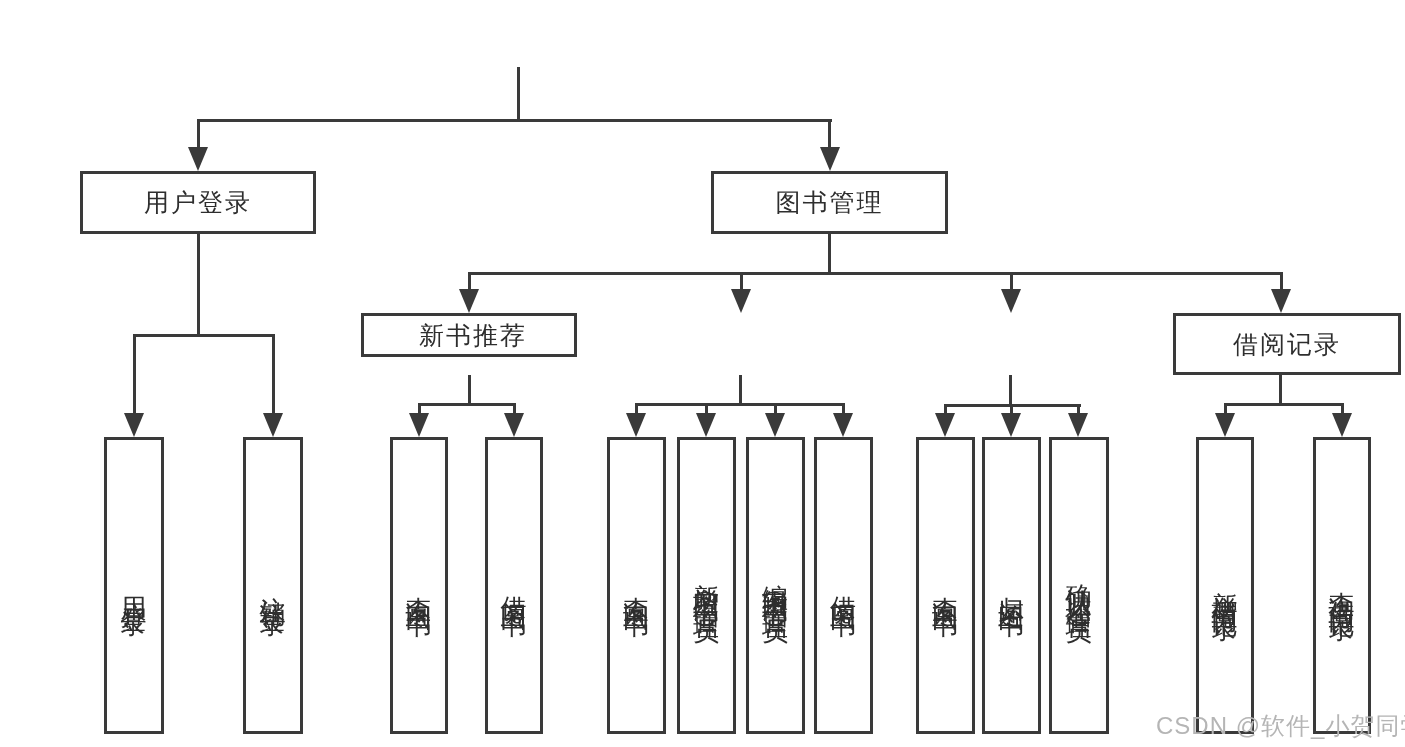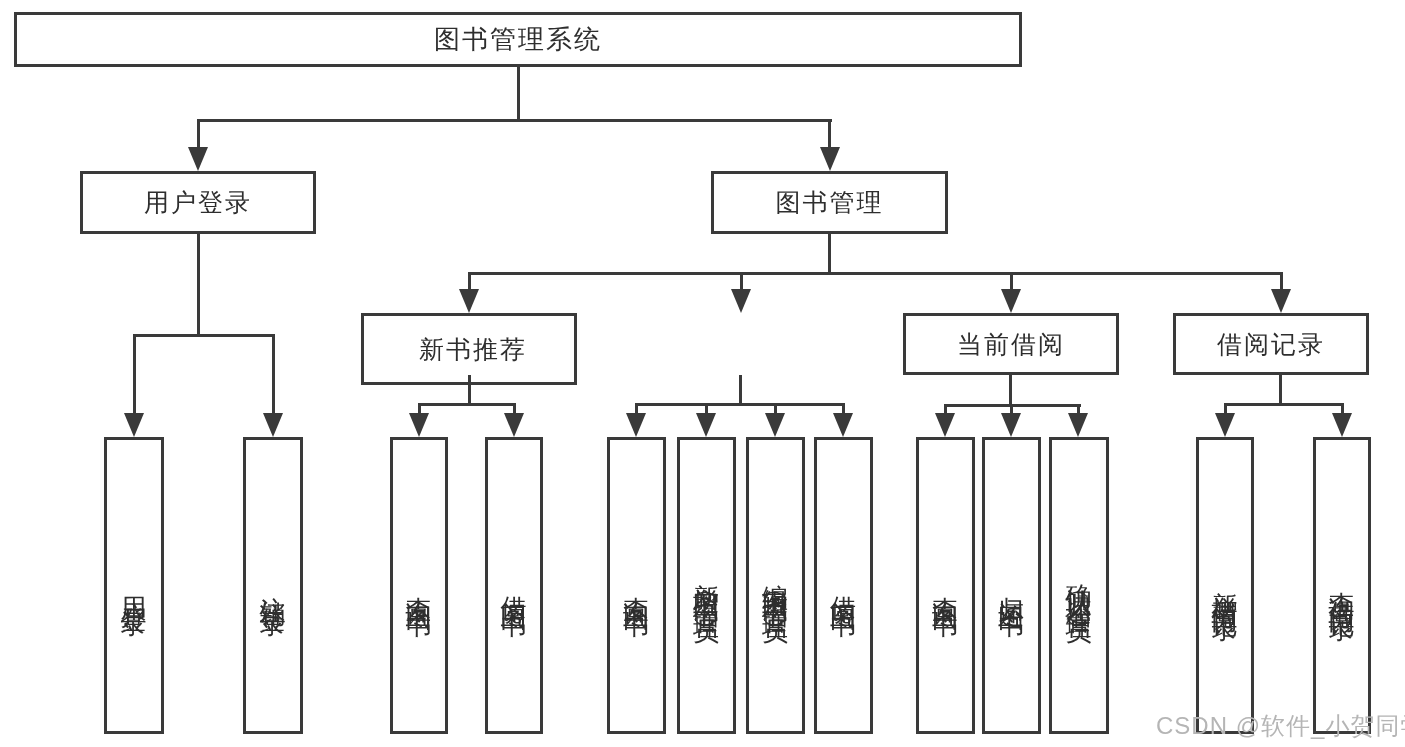--- a/index.html
+++ b/index.html
@@ -64,23 +64,20 @@
     letter-spacing: 1px;
     white-space: nowrap;
     z-index: 5;
   }
 </style>
 </head>
 <body>
 
 <div class="canvas">
 
-  <div class="box h title" style="left:14px; top:12px; width:1008px; height:55px;">
-    <span>图书管理系统</span>
-  </div>
 
   <div class="vline" style="left:517px; top:67px; height:53px;"></div>
   <div class="hline" style="left:197px; top:119px; width:635px;"></div>
   <div class="vline" style="left:197px; top:119px; height:32px;"></div>
   <div class="arrowhead" style="left:188px; top:147px;"></div>
   <div class="vline" style="left:828px; top:119px; height:32px;"></div>
   <div class="arrowhead" style="left:820px; top:147px;"></div>
 
   <div class="box h" style="left:80px; top:171px; width:236px; height:63px;">
     <span>用户登录</span>
@@ -100,27 +97,24 @@
   <div class="hline" style="left:469px; top:272px; width:813px;"></div>
   <div class="vline" style="left:468px; top:272px; height:21px;"></div>
   <div class="arrowhead" style="left:459px; top:289px;"></div>
   <div class="vline" style="left:740px; top:272px; height:21px;"></div>
   <div class="arrowhead" style="left:731px; top:289px;"></div>
   <div class="vline" style="left:1010px; top:272px; height:21px;"></div>
   <div class="arrowhead" style="left:1001px; top:289px;"></div>
   <div class="vline" style="left:1280px; top:272px; height:21px;"></div>
   <div class="arrowhead" style="left:1271px; top:289px;"></div>
 
-  <div class="box h" style="left:361px; top:313px; width:216px; height:72px;padding-left:8px;">
+  <div class="box h" style="left:361px; top:313px; width:216px; height:44px;padding-left:8px;">
     <span>新书推荐</span>
   </div>
-  <div class="box h" style="left:903px; top:313px; width:216px; height:62px;">
-    <span>当前借阅</span>
-  </div>
-  <div class="box h" style="left:1173px; top:313px; width:196px; height:62px;align-items:center;">
+  <div class="box h" style="left:1173px; top:313px; width:228px; height:62px;align-items:center;">
     <span>借阅记录</span>
   </div>
 
   <div class="vline" style="left:468px; top:375px; height:30px;"></div>
   <div class="hline" style="left:419px; top:403px; width:97px;"></div>
   <div class="vline" style="left:418px; top:403px; height:14px;"></div>
   <div class="arrowhead" style="left:409px; top:413px;"></div>
   <div class="vline" style="left:513px; top:403px; height:14px;"></div>
   <div class="arrowhead" style="left:504px; top:413px;"></div>
 

